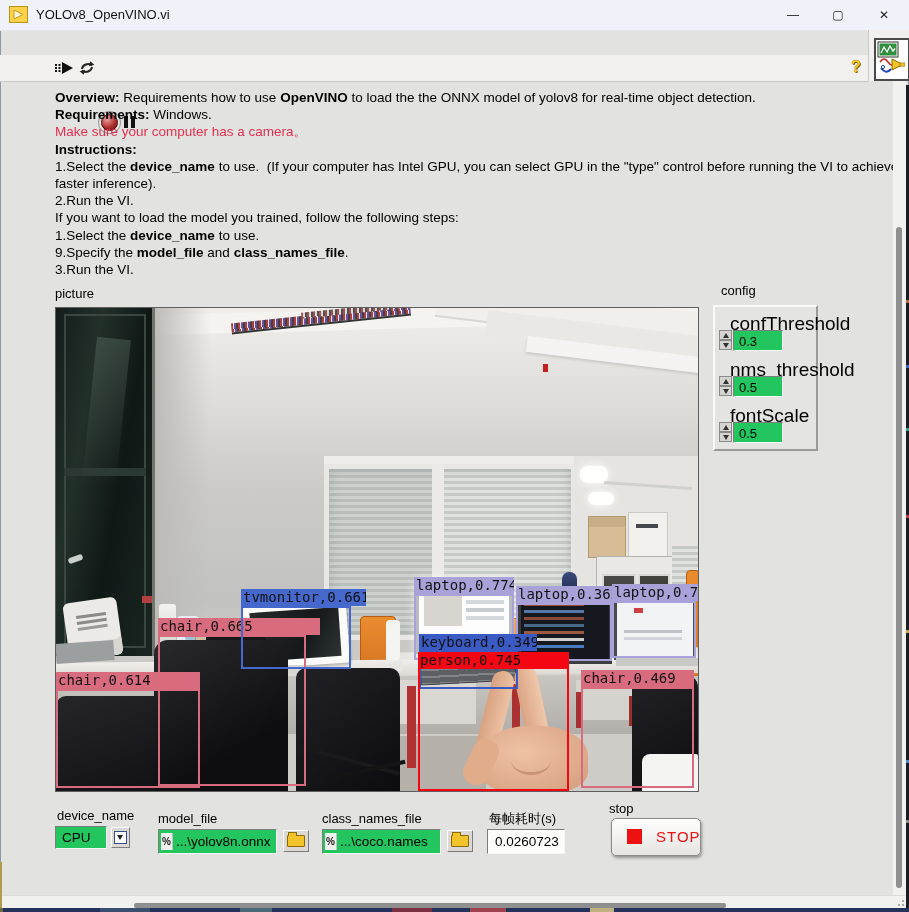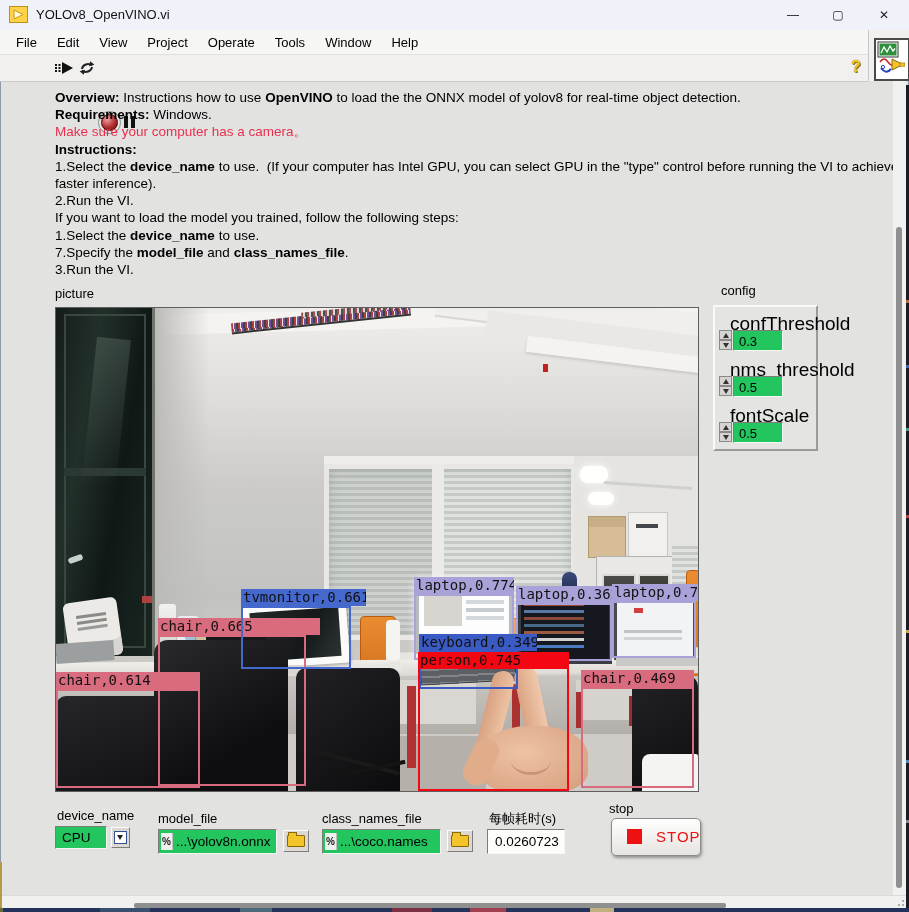--- a/index.html
+++ b/index.html
@@ -84,30 +84,20 @@
     <svg class="a" id="appicon" viewBox="0 0 19 17">
       <rect x="0.5" y="0.5" width="18" height="16" fill="#ffd24a" stroke="#b8921a"></rect>
       <path d="M5 4 L14 8.5 L5 13 Z" fill="#fff6dc" stroke="#c89a10"></path>
     </svg>
     <div class="a" id="title">YOLOv8_OpenVINO.vi</div>
     <div class="a winbtn" style="left:771px;">—</div>
     <div class="a winbtn" style="left:816px;">▢</div>
     <div class="a winbtn" style="left:862px;">✕</div>
   </div>
 
-  <div class="a" id="menubar">
-      <div class="mi">File</div>
-      <div class="mi">Edit</div>
-      <div class="mi">View</div>
-      <div class="mi">Project</div>
-      <div class="mi">Operate</div>
-      <div class="mi">Tools</div>
-      <div class="mi">Window</div>
-      <div class="mi">Help</div>
-    </div>
 
   <div class="a" id="toolbar">
     <svg class="a" style="left:54px;top:6px;" width="20" height="14">
       <path fill="#111" d="M1 3h2v2H1zM1 6h2v2H1zM1 9h2v2H1zM4.5 3h2v2h-2zM4.5 6h2v2h-2zM4.5 9h2v2h-2z"></path>
       <path fill="#111" d="M8 1 L19 7 L8 13 Z"></path>
     </svg>
     <svg class="a" style="left:78px;top:5px;" width="18" height="16">
       <path d="M4 9 a6 5.5 0 0 1 10 -3.5" stroke="#222" fill="none" stroke-width="2"></path>
       <path d="M12.2 1.2 l4.2 3.6 -5.4 1.4z" fill="#222"></path>
       <path d="M14 7 a6 5.5 0 0 1 -10 3.5" stroke="#222" fill="none" stroke-width="2"></path>
@@ -127,30 +117,30 @@
       <polyline points="4,12 7,6 10,11 13,5 16,10 18,7.5" stroke="#fff" fill="none" stroke-width="1.3"></polyline>
       <path d="M3 21 q4 -6 8 0 t9 1" stroke="#cc2222" fill="none" stroke-width="1.5"></path>
       <path d="M4 27 q5 7 10 1" stroke="#2244bb" fill="none" stroke-width="2"></path>
       <circle cx="6" cy="26" r="1.6" fill="#fff" stroke="#2244bb"></circle>
       <path d="M15 18 L26 23.5 L15 29 Z" fill="#f2c42a" stroke="#8a6a00"></path>
       <rect x="23" y="22" width="5" height="3.2" fill="#f2c42a" stroke="#8a6a00" stroke-width="0.6"></rect>
     </svg>
   </div>
 
   <div class="a" id="instructions">
-      <div class="iline"><span style="font-weight: 700;">Overview: </span><span>Instructions how to use </span><span style="font-weight: 700;">OpenVINO</span><span> to load the the ONNX model of yolov8 for real-time object detection.</span></div>
+      <div class="iline"><span style="font-weight: 700;">Overview: </span><span>Requirements how to use </span><span style="font-weight: 700;">OpenVINO</span><span> to load the the ONNX model of yolov8 for real-time object detection.</span></div>
       <div class="iline"><span style="font-weight: 700;">Requirements: </span><span>Windows.</span></div>
       <div class="iline"><span style="color: rgb(232, 48, 78);">Make sure your computer has a camera。</span></div>
       <div class="iline"><span style="font-weight: 700;">Instructions:</span></div>
       <div class="iline"><span>1.Select the </span><span style="font-weight: 700;">device_name</span><span> to use.  (If your computer has Intel GPU, you can select GPU in the "type" control before running the VI to achieve</span></div>
       <div class="iline"><span>faster inference).</span></div>
       <div class="iline"><span>2.Run the VI.</span></div>
       <div class="iline"><span>If you want to load the model you trained, follow the following steps:</span></div>
       <div class="iline"><span>1.Select the </span><span style="font-weight: 700;">device_name</span><span> to use.</span></div>
-      <div class="iline"><span>7.Specify the </span><span style="font-weight: 700;">model_file</span><span> and </span><span style="font-weight: 700;">class_names_file</span><span>.</span></div>
+      <div class="iline"><span>9.Specify the </span><span style="font-weight: 700;">model_file</span><span> and </span><span style="font-weight: 700;">class_names_file</span><span>.</span></div>
       <div class="iline"><span>3.Run the VI.</span></div>
     </div>
 
   <div class="a" id="picture-label">picture</div>
   <div class="a" id="photo">
 
     <div class="a" style="left:90px;top:0;width:552px;height:20px;background:#f4f3f0;transform:skewY(-1.5deg);"></div>
     <div class="a" style="left:380px;top:-10px;width:280px;height:34px;background:#f0efec;border-bottom:2px solid #d8d7d4;transform:rotate(7deg);"></div>
     <div class="a" style="left:430px;top:16px;width:230px;height:26px;background:#e9e8e5;transform:rotate(7deg);"></div>
     <div class="a" style="left:470px;top:40px;width:200px;height:16px;background:#f4f3f1;box-shadow:0 2px 3px rgba(0,0,0,.12);transform:rotate(7deg);"></div>

